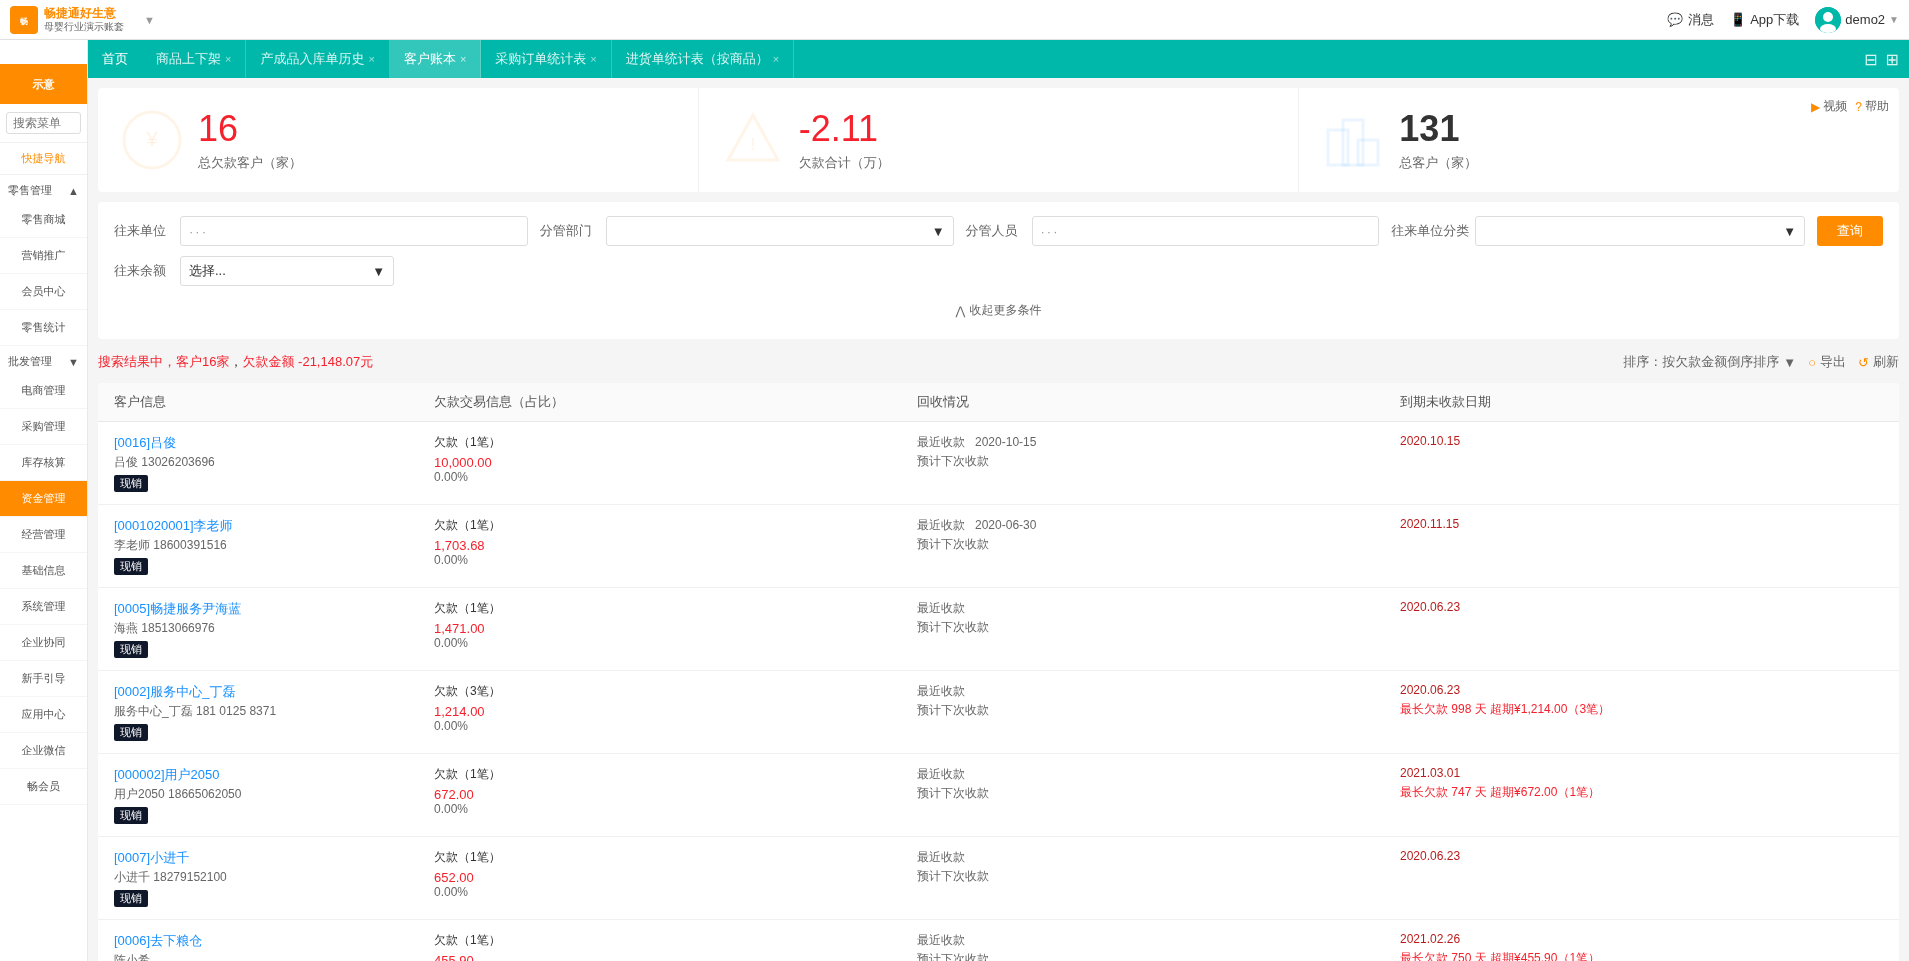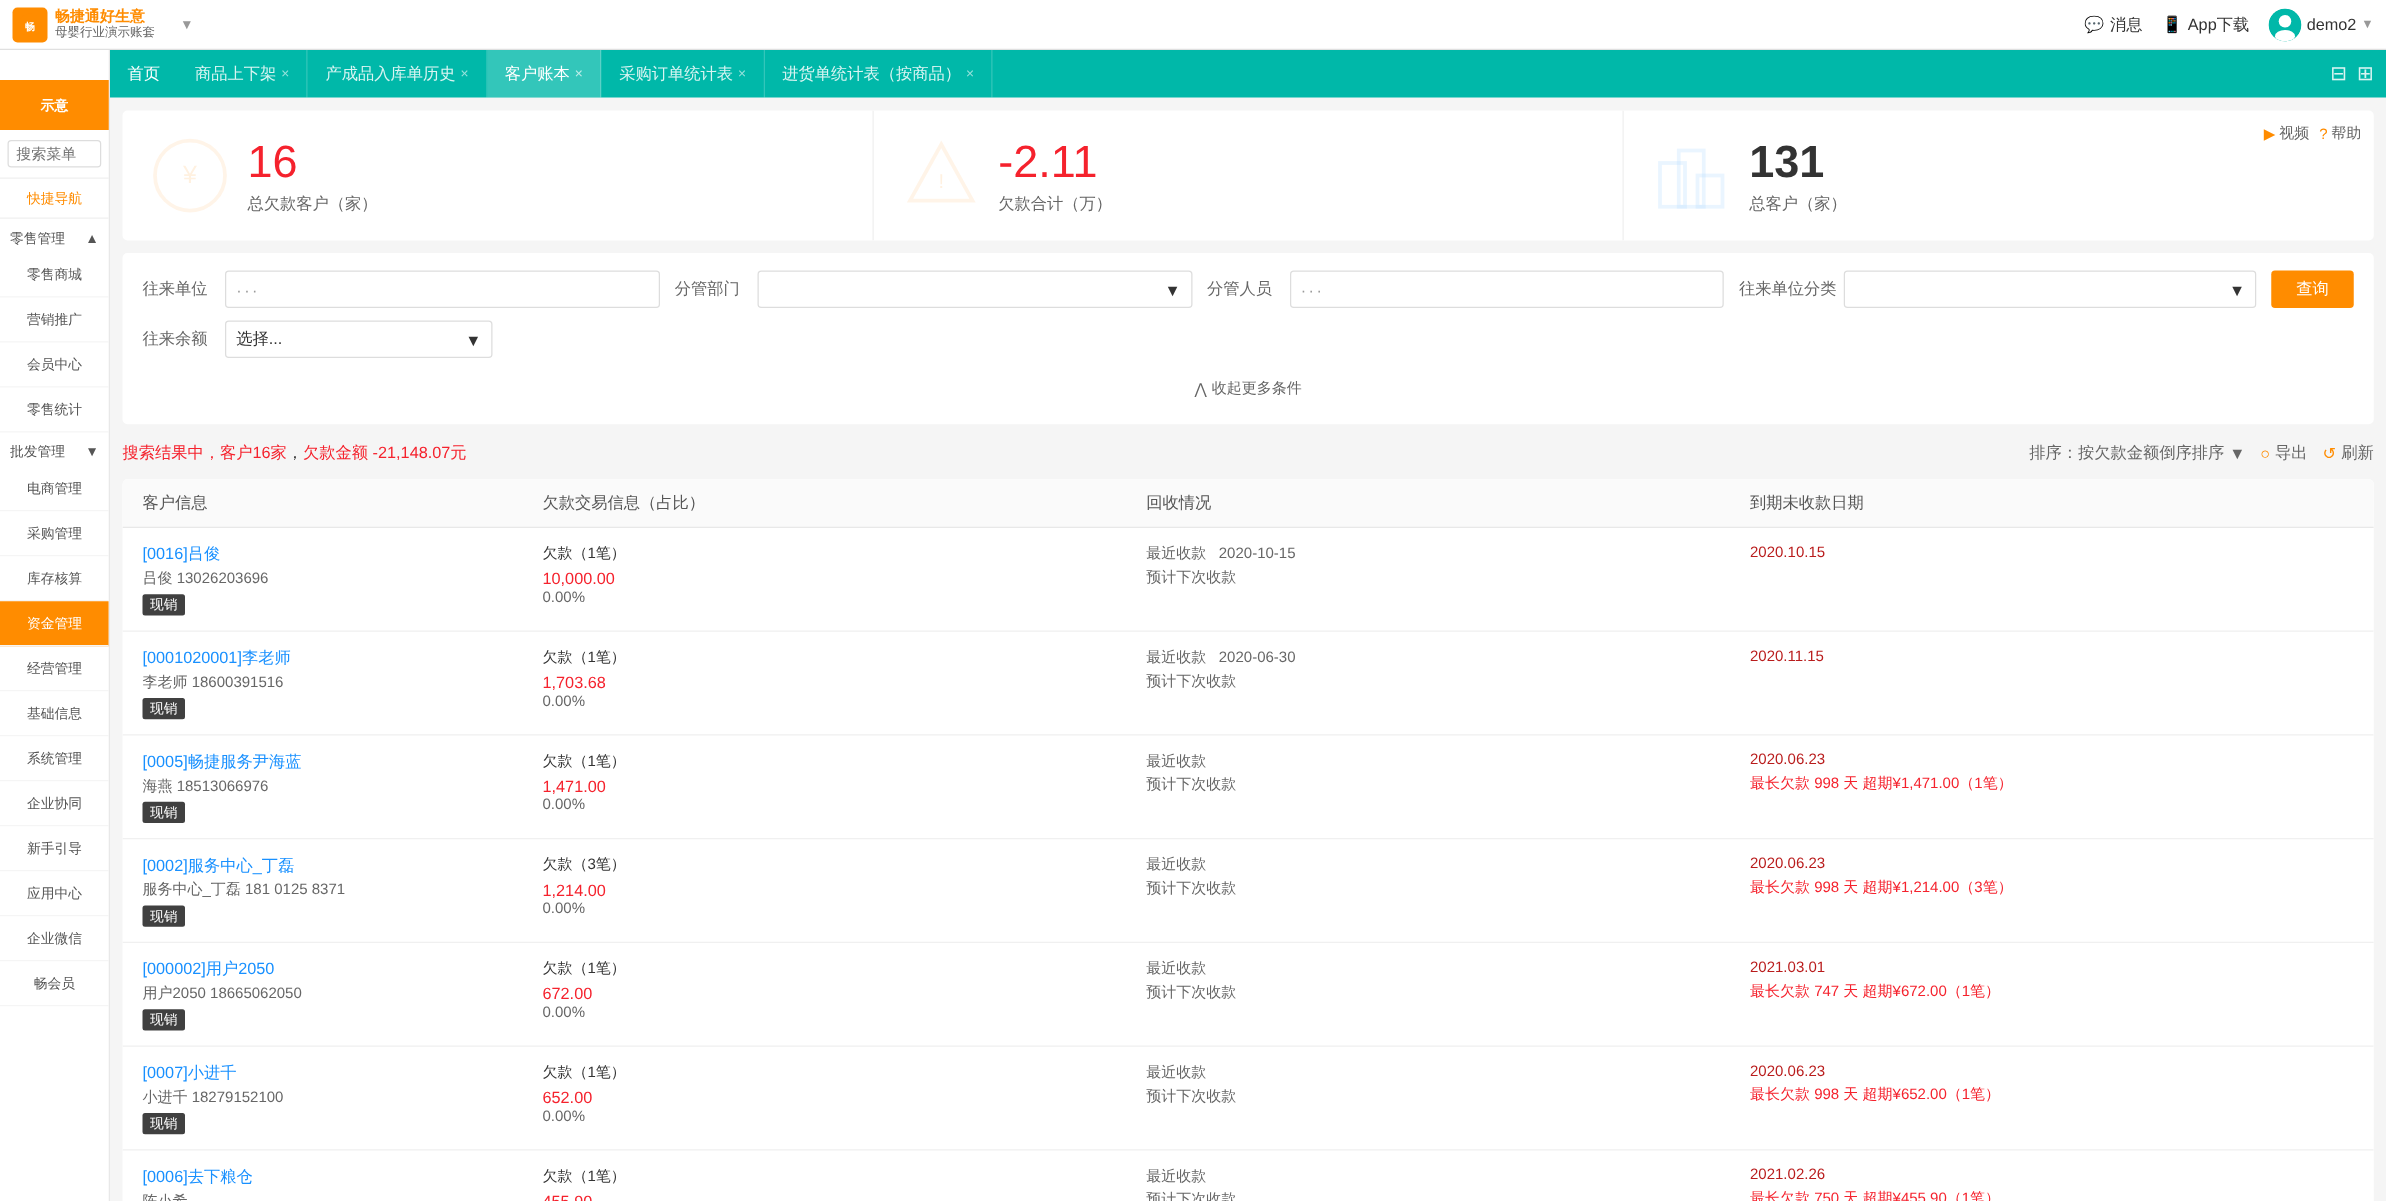--- a/index.html
+++ b/index.html
@@ -75,21 +75,21 @@
     .result-sort { display: flex; align-items: center; gap: 4px; cursor: pointer; }
     .result-action-btn { display: flex; align-items: center; gap: 4px; cursor: pointer; }
     .result-action-btn .icon { color: #ff8c00; }
 
     
     .data-table { background: white; border-radius: 4px; overflow: hidden; }
     .table-header { display: grid; grid-template-columns: 320px 1fr 1fr 1fr; background: #fafafa; border-bottom: 1px solid #e8e8e8; padding: 10px 16px; font-size: 13px; font-weight: 500; color: #555; }
     .table-row { display: grid; grid-template-columns: 320px 1fr 1fr 1fr; padding: 12px 16px; border-bottom: 1px solid #f0f0f0; font-size: 13px; }
     .customer-name { color: #1890ff; cursor: pointer; font-size: 13px; }
     .customer-phone { color: #666; font-size: 12px; margin-top: 2px; }
-    .customer-tag { display: inline-block; background: #404040; color: white; font-size: 11px; padding: 1px 6px; border-radius: 2px; margin-top: 4px; }
+    .customer-tag { display: inline-block; background: #0f172a; color: white; font-size: 11px; padding: 1px 6px; border-radius: 2px; margin-top: 4px; }
     .debt-amount { color: #f5222d; font-size: 13px; font-weight: 500; }
     .debt-info { color: #333; font-size: 12px; margin-bottom: 4px; }
     .debt-ratio { color: #666; font-size: 12px; }
     .recovery-date { color: #666; font-size: 12px; margin-bottom: 2px; }
     .recovery-next { color: #666; font-size: 12px; }
     .overdue-date { color: #b91c1c; font-size: 12px; margin-bottom: 4px; }
     .overdue-days { color: #f5222d; font-size: 12px; }
     .overdue-link { color: #f5222d; cursor: pointer; }
     ::-webkit-scrollbar { width: 6px; height: 6px; }
     ::-webkit-scrollbar-thumb { background: #ccc; border-radius: 3px; }
@@ -419,21 +419,20 @@
               <div class="debt-info">欠款（1笔）</div>
               <div class="debt-amount">1,471.00</div>
               <div class="debt-ratio">0.00%</div>
             </div>
             <div>
               <div class="recovery-date"><span>最近收款</span></div>
               <div class="recovery-next">预计下次收款</div>
             </div>
             <div>
               <div class="overdue-date">2020.06.23</div>
-              <div class="overdue-days"><span>最长欠款 998 天</span>&nbsp;<span class="overdue-link">超期¥1,471.00（1笔）</span></div>
             </div>
           </div>
 
           <div class="table-row">
             <div>
               <div><span class="customer-name"><span>[0002]</span><span>服务中心_丁磊</span></span></div>
               <div class="customer-phone">服务中心_丁磊 181 0125 8371</div>
               <span class="customer-tag">现销</span>
             </div>
             <div>
@@ -482,21 +481,20 @@
               <div class="debt-info">欠款（1笔）</div>
               <div class="debt-amount">652.00</div>
               <div class="debt-ratio">0.00%</div>
             </div>
             <div>
               <div class="recovery-date"><span>最近收款</span></div>
               <div class="recovery-next">预计下次收款</div>
             </div>
             <div>
               <div class="overdue-date">2020.06.23</div>
-              <div class="overdue-days"><span>最长欠款 998 天</span>&nbsp;<span class="overdue-link">超期¥652.00（1笔）</span></div>
             </div>
           </div>
 
           <div class="table-row">
             <div>
               <div><span class="customer-name"><span>[0006]</span><span>去下粮仓</span></span></div>
               <div class="customer-phone">陈小希</div>
 
             </div>
             <div>

